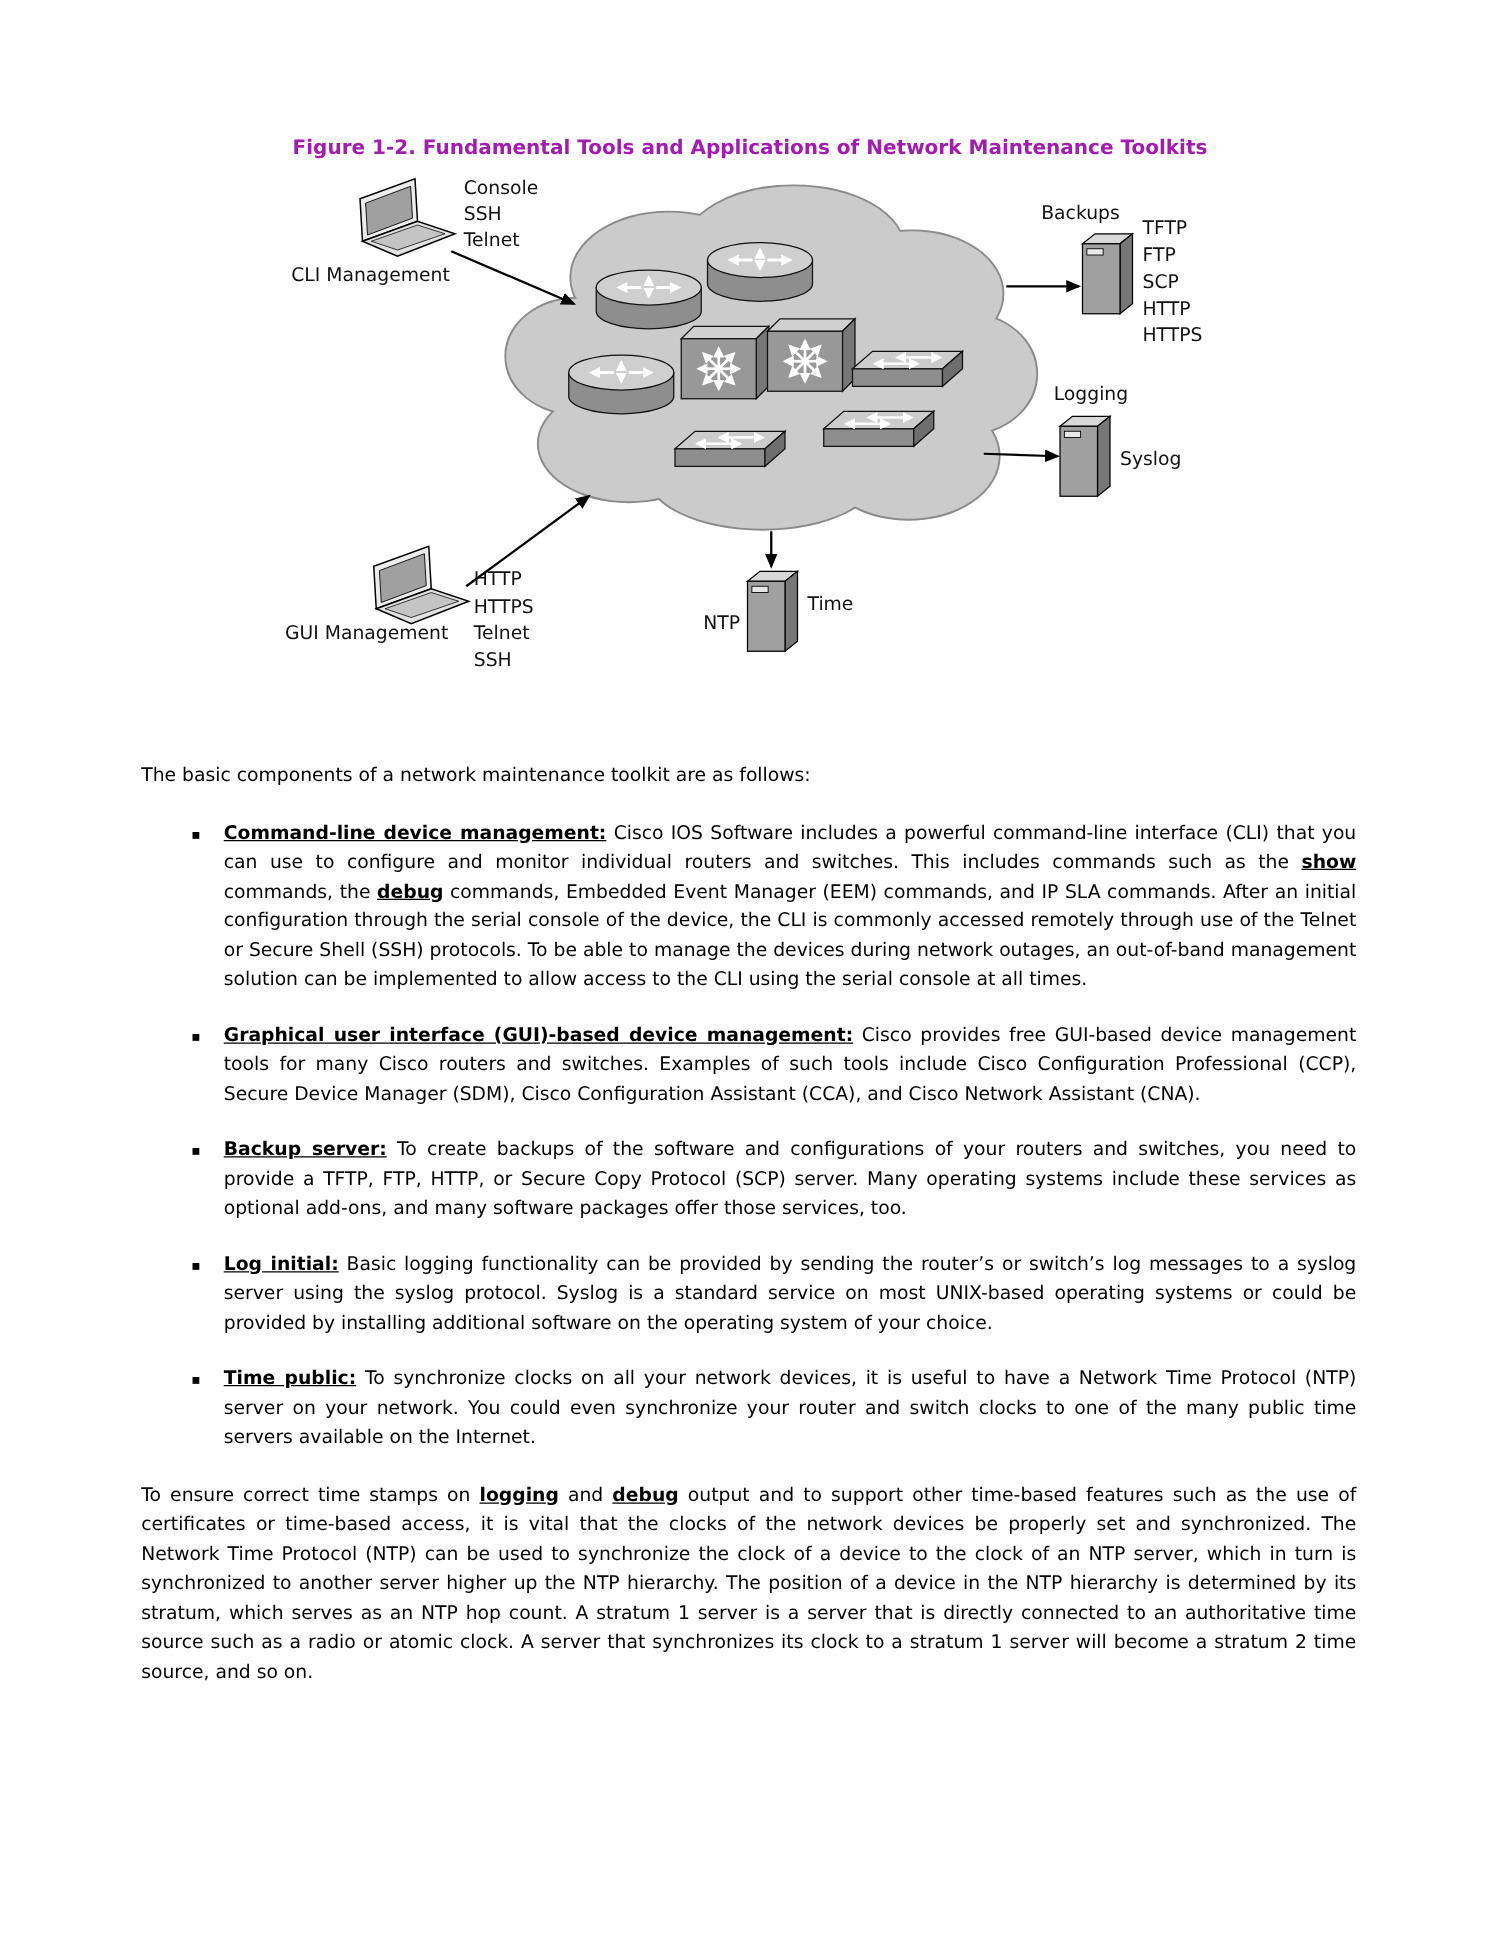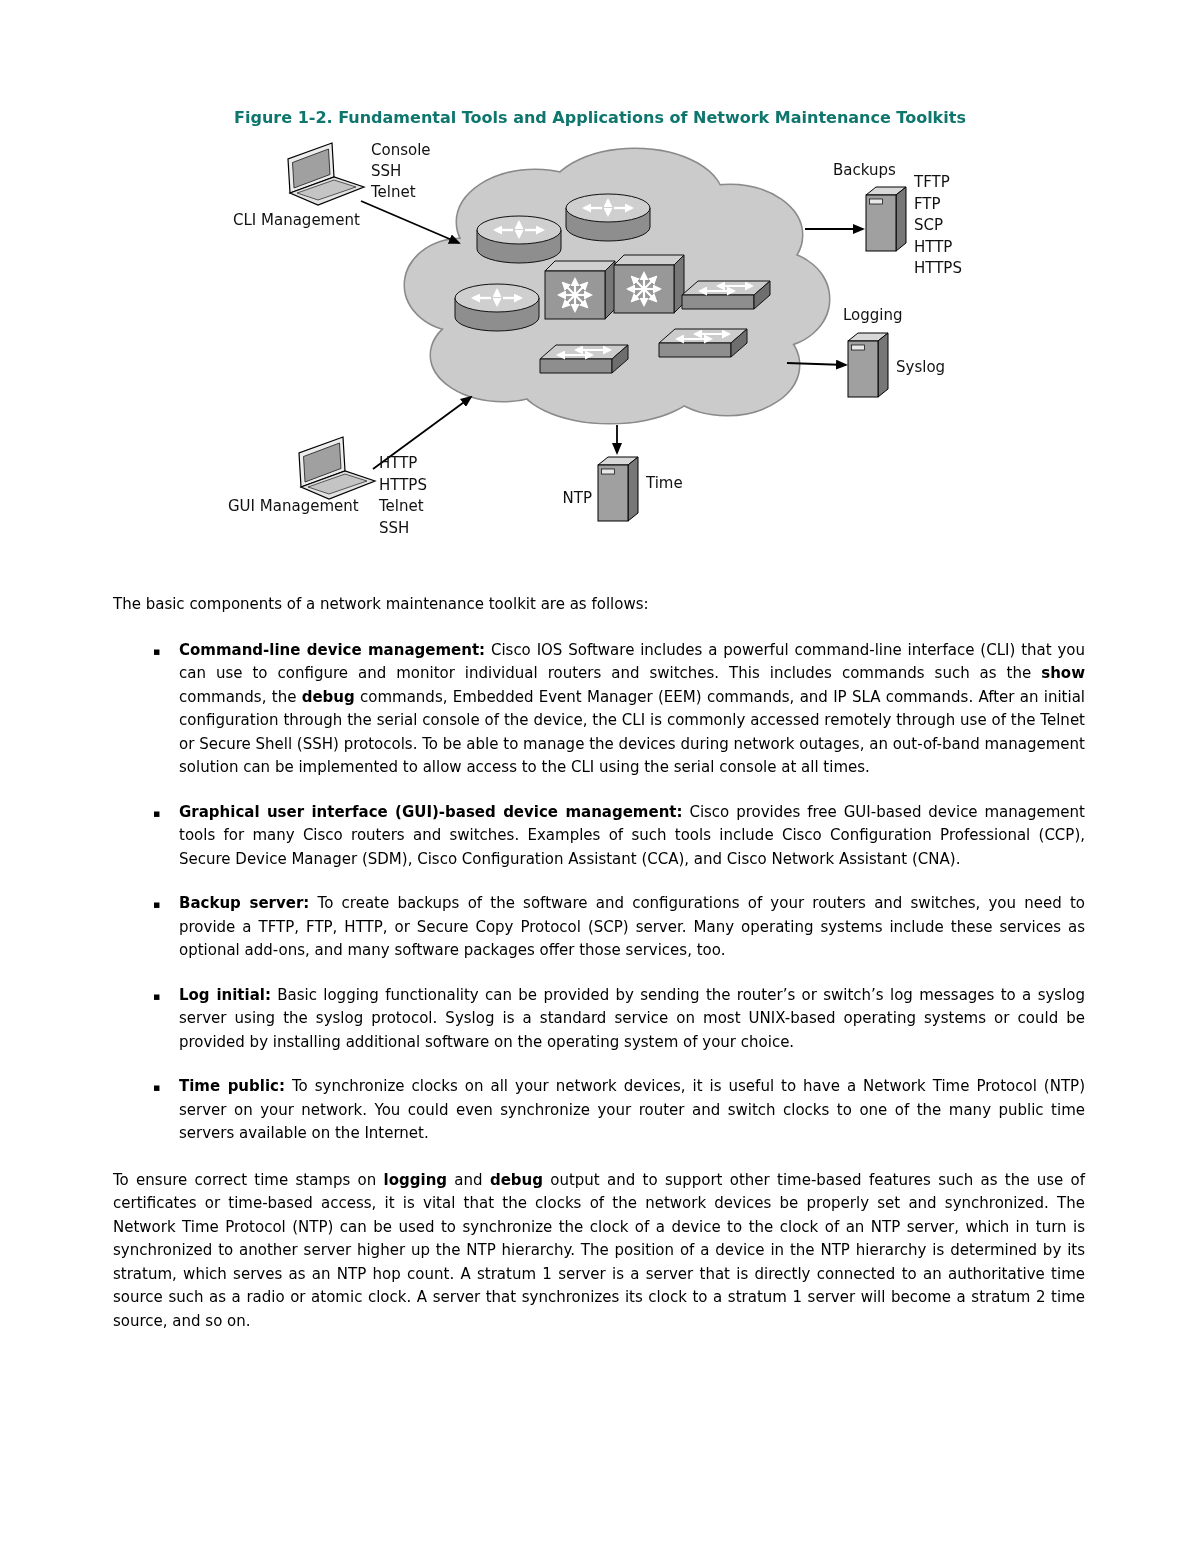--- a/index.html
+++ b/index.html
@@ -19,36 +19,36 @@
     font-weight:bold;
   }
   .figure-wrap { margin:10px 16px 0 115px; }
   svg text { font-family:"DejaVu Sans", sans-serif; font-size:15px; fill:#111; }
   .body-col {
     margin:0 115px 0 113px;
     font-size:15px;
     line-height:23.5px;
     text-align:justify;
   }
-  .intro { margin:22px 0 0 0; }
+  .intro { margin:38px 0 0 0; }
   ul.bullets { list-style:none; margin:22px 0 0 0; padding:0; }
   ul.bullets li { position:relative; padding-left:66px; margin:0 0 21px 0; }
   .bullet-marker {
     position:absolute; left:40px; top:1px;
     font-size:11px; line-height:23.5px;
   }
   p.para { margin:23px 0 0 0; }
-  b { font-weight:bold; }
+  b { font-weight:bold;text-decoration:underline; }
 </style>
 </head>
 <body>
 
 <div class="page">
 
-  <h1 class="fig-title" style="color: #0f766e;">Figure 1-2. Fundamental Tools and Applications of Network Maintenance Toolkits</h1>
+  <h1 class="fig-title" style="color: #a21caf;">Figure 1-2. Fundamental Tools and Applications of Network Maintenance Toolkits</h1>
 
   <div class="figure-wrap">
     <svg width="970" height="430" viewBox="0 0 970 430">
       <defs>
         <marker id="mb" markerUnits="userSpaceOnUse" markerWidth="12" markerHeight="10" refX="10" refY="5" orient="auto">
           <path d="M0,0 L12,5 L0,10 Z" fill="#000"></path>
         </marker>
         <marker id="mw" markerUnits="userSpaceOnUse" markerWidth="9" markerHeight="9" refX="7" refY="4.5" orient="auto">
           <path d="M0,0 L9,4.5 L0,9 Z" fill="#fff"></path>
         </marker>

